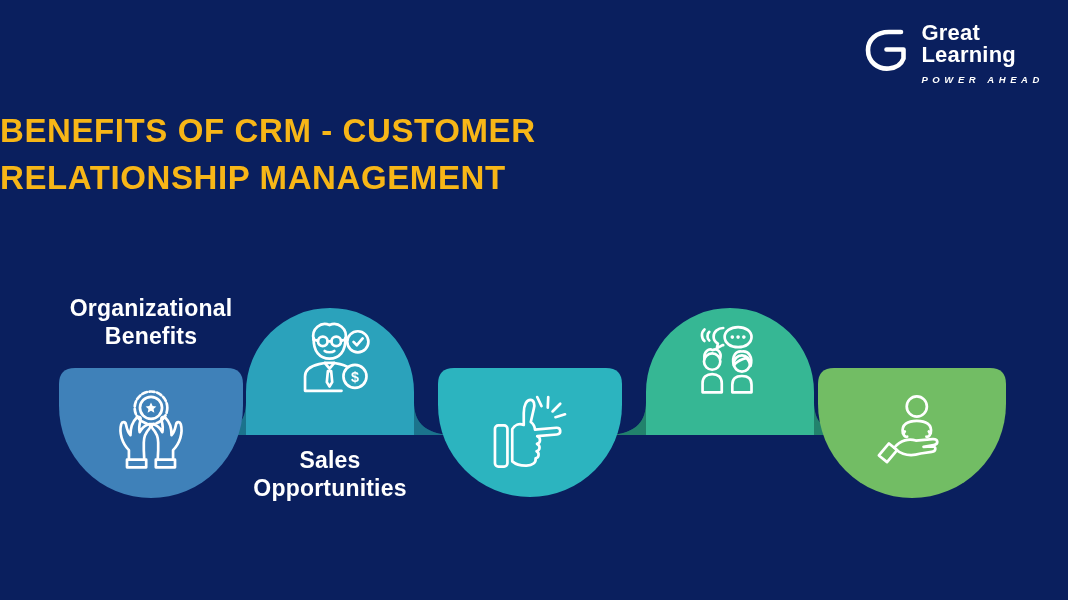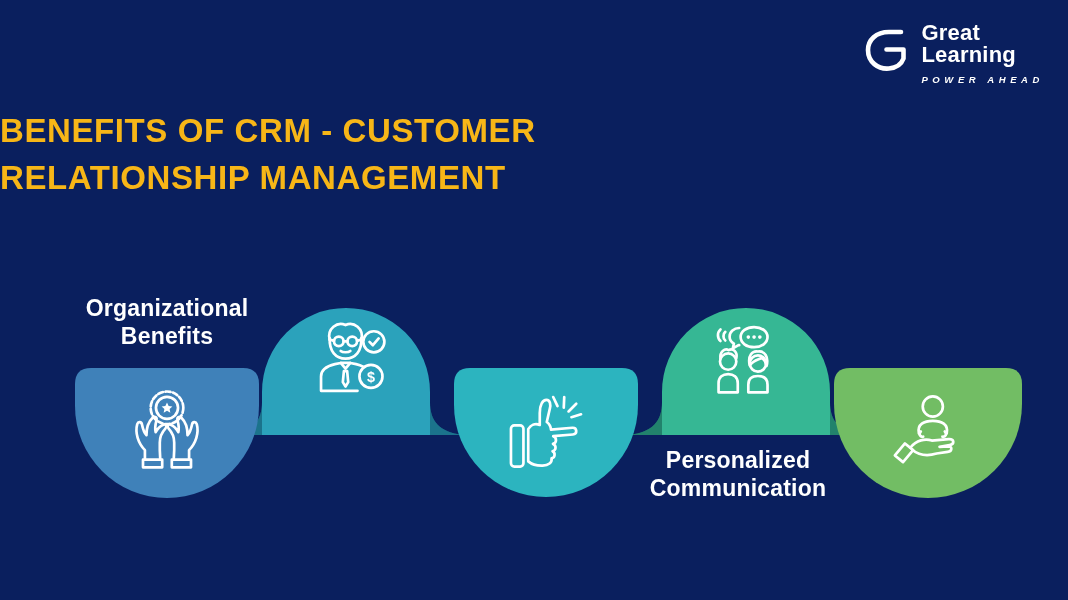--- a/index.html
+++ b/index.html
@@ -8,21 +8,21 @@
   
   .logo{position:absolute;top:22px;right:24px;display:flex;align-items:flex-start;gap:9px;}
   .logo-g{width:52px;height:52px;margin-top:2px;}
   .logo-text{display:flex;flex-direction:column;}
   .logo-name{color:#fff;font-weight:bold;font-size:22px;line-height:1.02;letter-spacing:.2px;white-space:pre-line;}
   .logo-tagline{color:#fff;font-size:9.5px;font-weight:bold;letter-spacing:4.6px;margin-top:7px;font-style:italic;}
   
   .title{position:absolute;top:100px;left:0;width:1040px;
          font-size:33px;font-weight:bold;line-height:1.42;letter-spacing:.6px;white-space:pre-line;margin-top:8px;}
   
-  .band{position:absolute;top:280px;left:16px;width:924px;height:240px;}
+  .band{position:absolute;top:280px;left:0;width:924px;height:240px;}
   .shapes{position:absolute;left:0;top:0;}
   .benefit-label{position:absolute;text-align:center;color:#fff;font-weight:700;font-size:23px;
                  line-height:1.22;letter-spacing:.2px;white-space:pre-line;}
   .lbl-1{left:41px;top:14px;width:220px;}
   .lbl-2{left:220px;top:166px;width:220px;}
   .lbl-3{left:421px;top:14px;width:220px;}
   .lbl-4{left:602px;top:166px;width:240px;}
   .lbl-5{left:799px;top:14px;width:220px;}
   .icon{position:absolute;}
   .ic-1{left:103px;top:100px;}
@@ -70,22 +70,22 @@
 
       <path d="M59 104 Q59 88 75 88 L227 88 Q243 88 243 104 L243 126 A92 92 0 0 1 59 126 Z" fill="#3F81B9"></path>
 
       <path d="M438 104 Q438 88 454 88 L606 88 Q622 88 622 104 L622 125 A92 92 0 0 1 438 125 Z" fill="#2CB4BF"></path>
 
       <path d="M818 104 Q818 88 834 88 L990 88 Q1006 88 1006 104 L1006 124 A94 94 0 0 1 818 124 Z" fill="#72BD64"></path>
     </svg>
 
     <div class="benefit-label lbl-1">Organizational
 Benefits</div>
-    <div class="benefit-label lbl-4">Personalized
-Communication</div>
+    <div class="benefit-label lbl-2">Sales
+Opportunities</div>
 
     <div class="icon ic-1">
       <svg width="96" height="96" viewBox="0 0 100 100">
         <g class="line">
           <circle cx="50" cy="29" r="17" stroke-dasharray="5.2 2.6"></circle>
           <circle cx="50" cy="29" r="11.5"></circle>
           <path d="M50 23.5 L51.7 27.1 L55.6 27.5 L52.7 30.2 L53.5 34 L50 32 L46.5 34 L47.3 30.2 L44.4 27.5 L48.3 27.1 Z" fill="#fff" stroke="none"></path>
           <g>
             <path d="M27 83 L27 73 C20 66 16.5 55 19 46 C20 43 23.4 43.4 24 46.5 C24.8 50.5 26 54.5 28.6 57.5 C28.6 50.5 30.6 43.5 34.8 39.5 C37.3 37.2 39.8 39 39 42 C37.9 46.2 37.2 50.3 38.2 54.3 C40.2 50.6 43 47.8 46.2 46.6 C49.2 45.5 50.3 48.4 48.3 50.6 C44.5 54.7 42.5 59.3 42.5 65 L42.5 73 L43 83"></path>
             <rect x="25" y="83" width="20" height="8"></rect>

